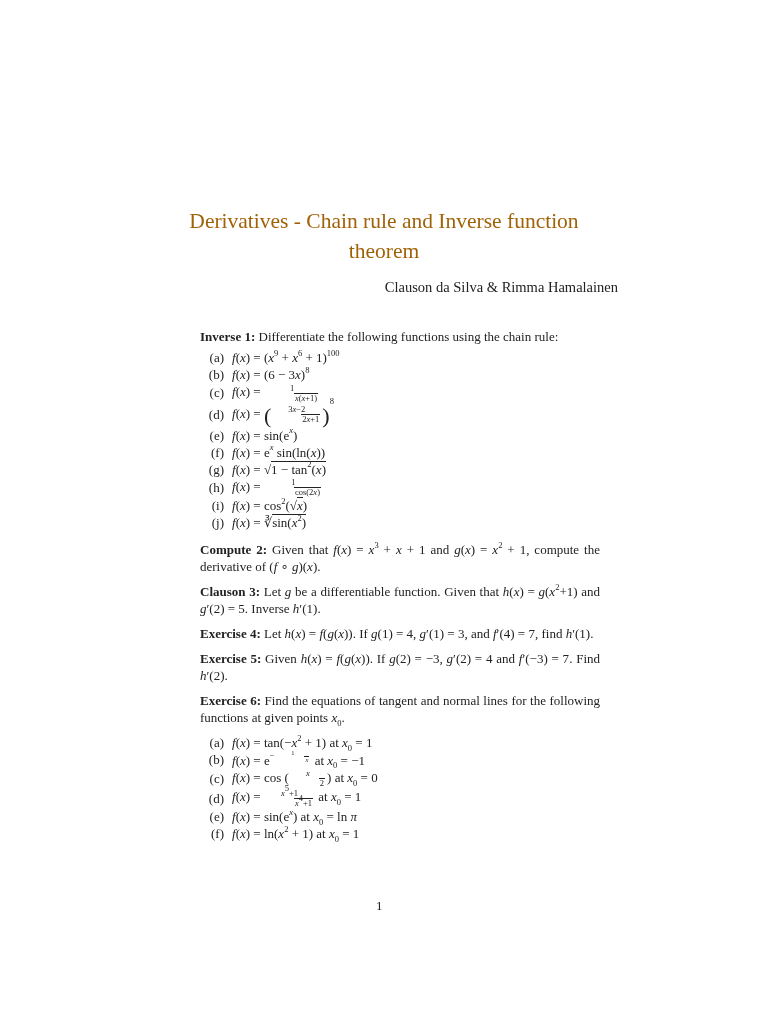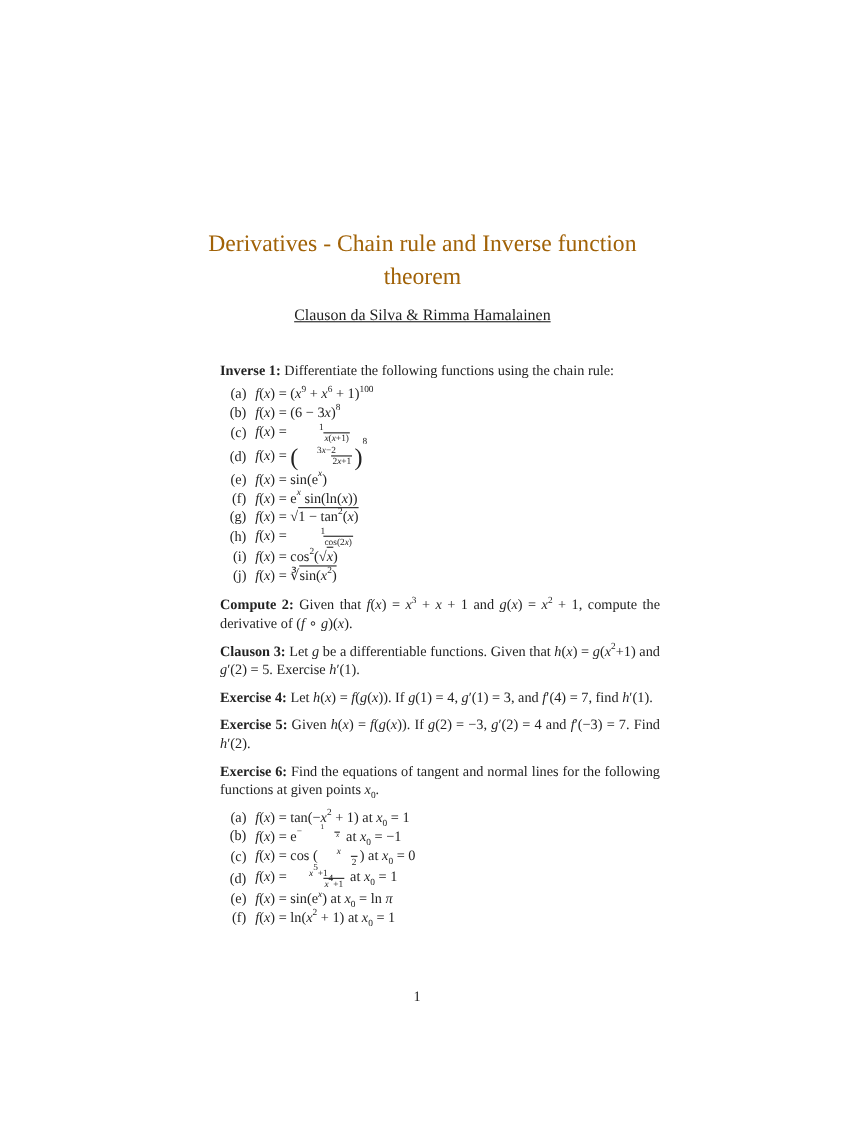--- a/index.html
+++ b/index.html
@@ -1,22 +1,22 @@
 <!DOCTYPE html>
 <html><head>
 <meta charset="utf-8">
 <style>
   html, body { margin:0; padding:0; background:#ffffff; }
   body { width:768px; height:1024px; position:relative; overflow:hidden;
          font-family:"DejaVu Serif","Liberation Serif",serif; color:#222; }
   .page { position:absolute; left:0; top:0; width:768px; height:1024px; }
   .title { position:absolute; left:150px; width:468px; top:206px; text-align:center;
            font-size:21.5px; line-height:30px; font-family:"Liberation Serif",serif; color:#a16207; }
-  .author { position:absolute; left:150px; width:468px; top:279px; text-align:center;
-            font-size:14.5px; font-family:"Liberation Serif",serif;text-decoration:underline; }
+  .author { position:absolute; left:150px; width:468px; top:279px; text-align:right;
+            font-size:14.5px; font-family:"Liberation Serif",serif; }
   .body { position:absolute; left:200px; width:400px; top:328px;
           font-family:"Liberation Serif",serif; font-size:13px; line-height:17px; }
   .ex { margin:0 0 8px 0; text-align:justify; }
   .ex b { font-weight:bold; }
   .list { margin:2px 0 10px 0; padding:0; list-style:none; }
   .list li { display:flex; align-items:center; min-height:17px; line-height:17px; }
   .lbl { width:24px; flex:0 0 24px; text-align:right; padding-right:8px; }
   .m { font-style:normal; white-space:nowrap; }
   i { font-style:italic; }
   sup { font-size:8.5px; line-height:0; position:relative; top:-1px; }
@@ -99,21 +99,21 @@
       </li>
     </ul>
 
     <p class="ex">
       <b>Compute 2:</b>
       <span>Given that </span><span class="m"><i>f</i>(<i>x</i>) = <i>x</i><sup>3</sup> + <i>x</i> + 1</span><span> and </span><span class="m"><i>g</i>(<i>x</i>) = <i>x</i><sup>2</sup> + 1</span><span>, compute the derivative of </span><span class="m">(<i>f</i> ∘ <i>g</i>)(<i>x</i>)</span>.
     </p>
 
     <p class="ex">
       <b>Clauson 3:</b>
-      <span>Let </span><i>g</i><span> be a differentiable functions. Given that </span><span class="m"><i>h</i>(<i>x</i>) = <i>g</i>(<i>x</i><sup>2</sup>+1)</span><span> and </span><span class="m"><i>g</i>′(2) = 5</span><span>. Exercise </span><span class="m"><i>h</i>′(1)</span>.
+      <span>Let </span><i>g</i><span> be a differentiable function. Given that </span><span class="m"><i>h</i>(<i>x</i>) = <i>g</i>(<i>x</i><sup>2</sup>+1)</span><span> and </span><span class="m"><i>g</i>′(2) = 5</span><span>. Inverse </span><span class="m"><i>h</i>′(1)</span>.
     </p>
 
     <p class="ex">
       <b>Exercise 4:</b>
       <span>Let </span><span class="m"><i>h</i>(<i>x</i>) = <i>f</i>(<i>g</i>(<i>x</i>))</span><span>. If </span><span class="m"><i>g</i>(1) = 4</span><span>, </span><span class="m"><i>g</i>′(1) = 3</span><span>, and </span><span class="m"><i>f</i>′(4) = 7</span><span>, find </span><span class="m"><i>h</i>′(1)</span>.
     </p>
 
     <p class="ex">
       <b>Exercise 5:</b>
       <span>Given </span><span class="m"><i>h</i>(<i>x</i>) = <i>f</i>(<i>g</i>(<i>x</i>))</span><span>. If </span><span class="m"><i>g</i>(2) = −3</span><span>, </span><span class="m"><i>g</i>′(2) = 4</span><span> and </span><span class="m"><i>f</i>′(−3) = 7</span><span>. Find </span><span class="m"><i>h</i>′(2)</span>.

